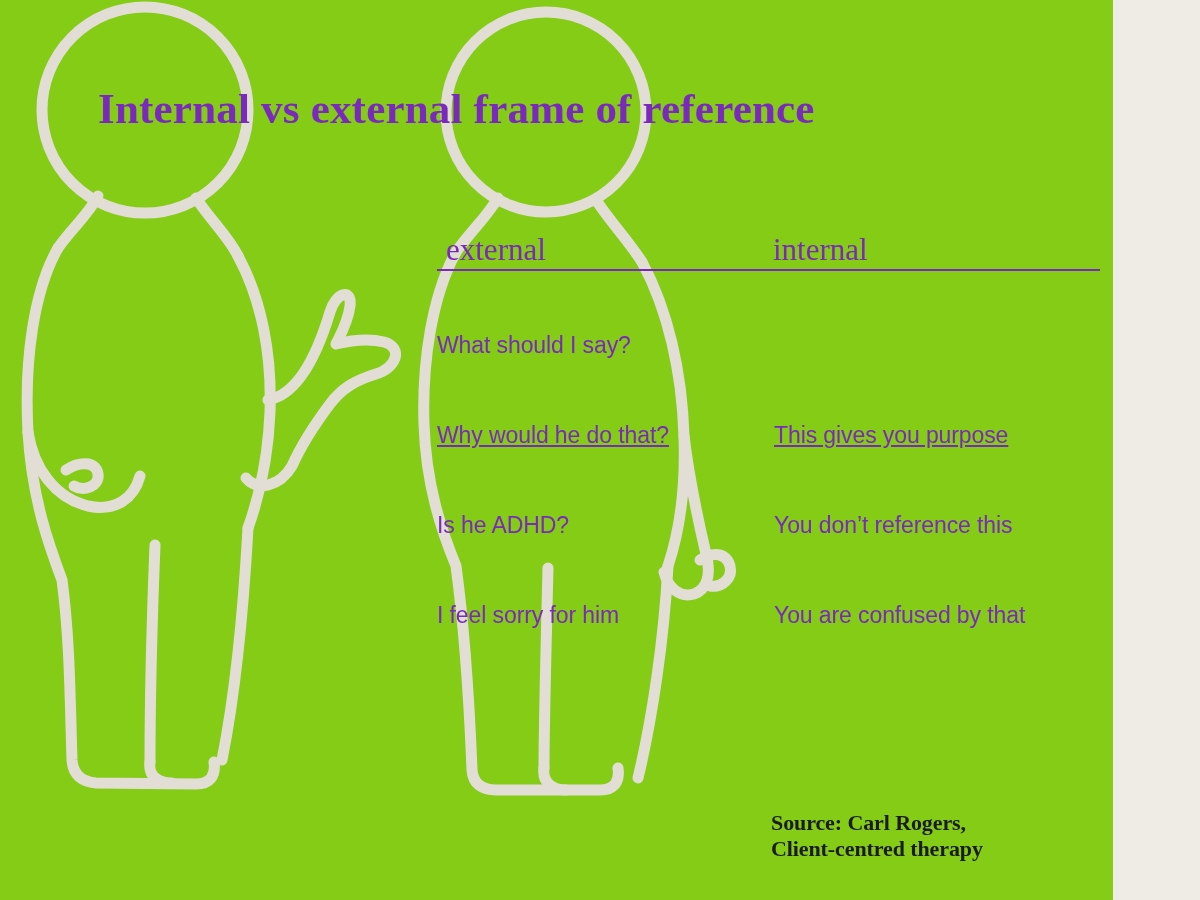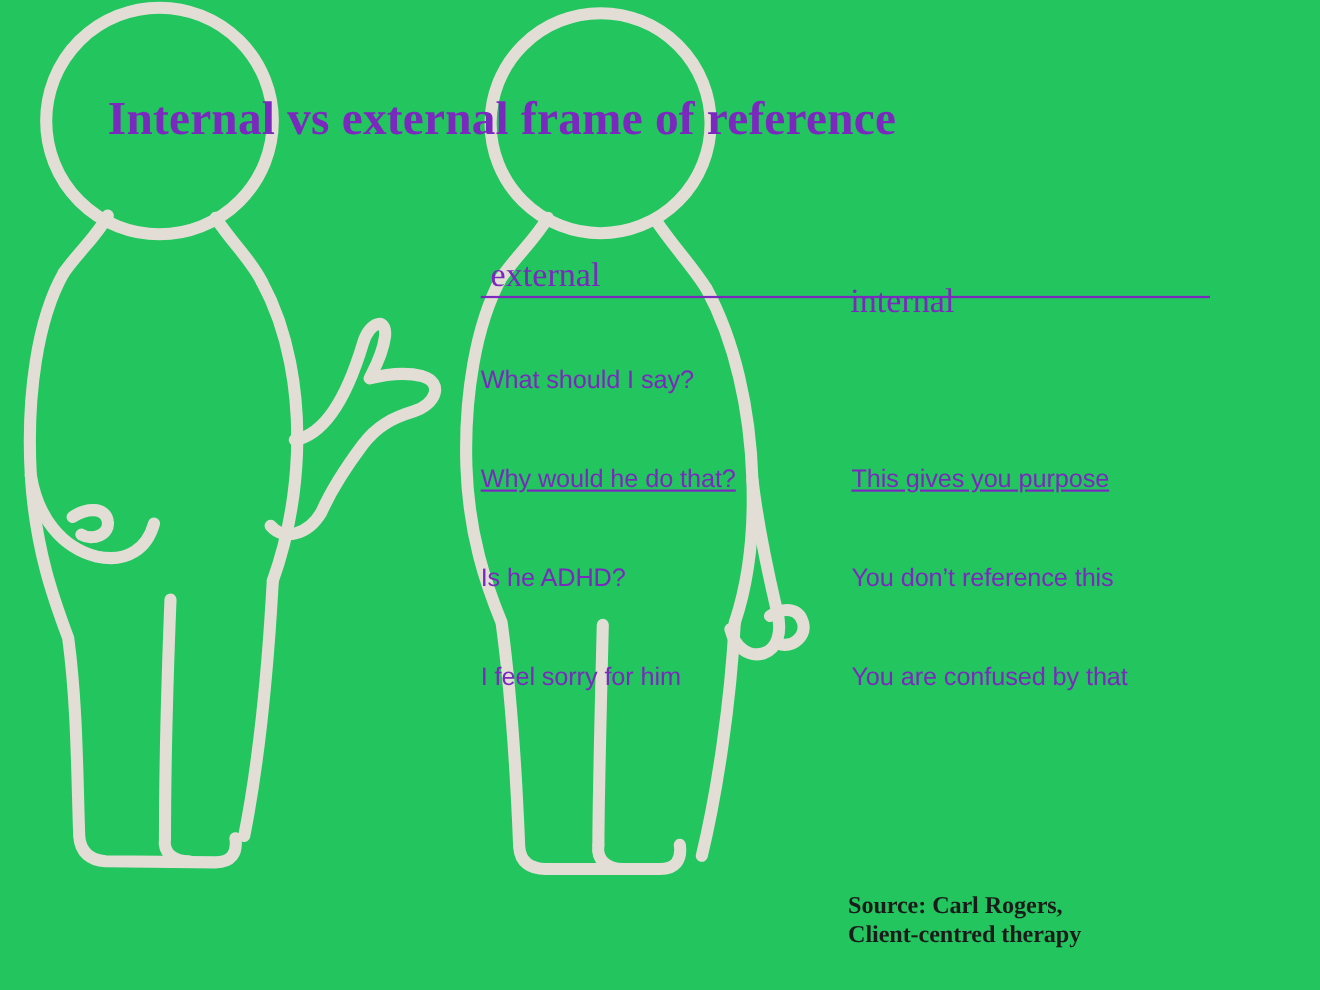--- a/index.html
+++ b/index.html
@@ -8,23 +8,23 @@
   }
   body {
     width: 1200px;
     height: 900px;
     overflow: hidden;
     background: #efebe5;
     font-family: "Liberation Sans", sans-serif;
   }
   #slide {
     position: relative;
-    width: 1200px;
+    width: 1113px;
     height: 900px;
-    background: #22c55e;
+    background: #84cc16;
     overflow: hidden;
   }
   #bg-figures {
     position: absolute;
     left: 0;
     top: 0;
     width: 1200px;
     height: 900px;
     pointer-events: none;
   }
@@ -42,21 +42,21 @@
   .col-head {
     position: absolute;
     top: 232px;
     font-family: "Liberation Serif", serif;
     font-size: 31px;
     font-weight: 400;
     color: #7b28be;
     white-space: nowrap;
   }
   #head-external { left: 446px; }
-  #head-internal { left: 773px; margin-top: 24px; }
+  #head-internal { left: 773px; }
   #header-rule {
     position: absolute;
     left: 437px;
     top: 269px;
     width: 663px;
     height: 2px;
     background: #7b28be;
   }
   .cell {
     position: absolute;

